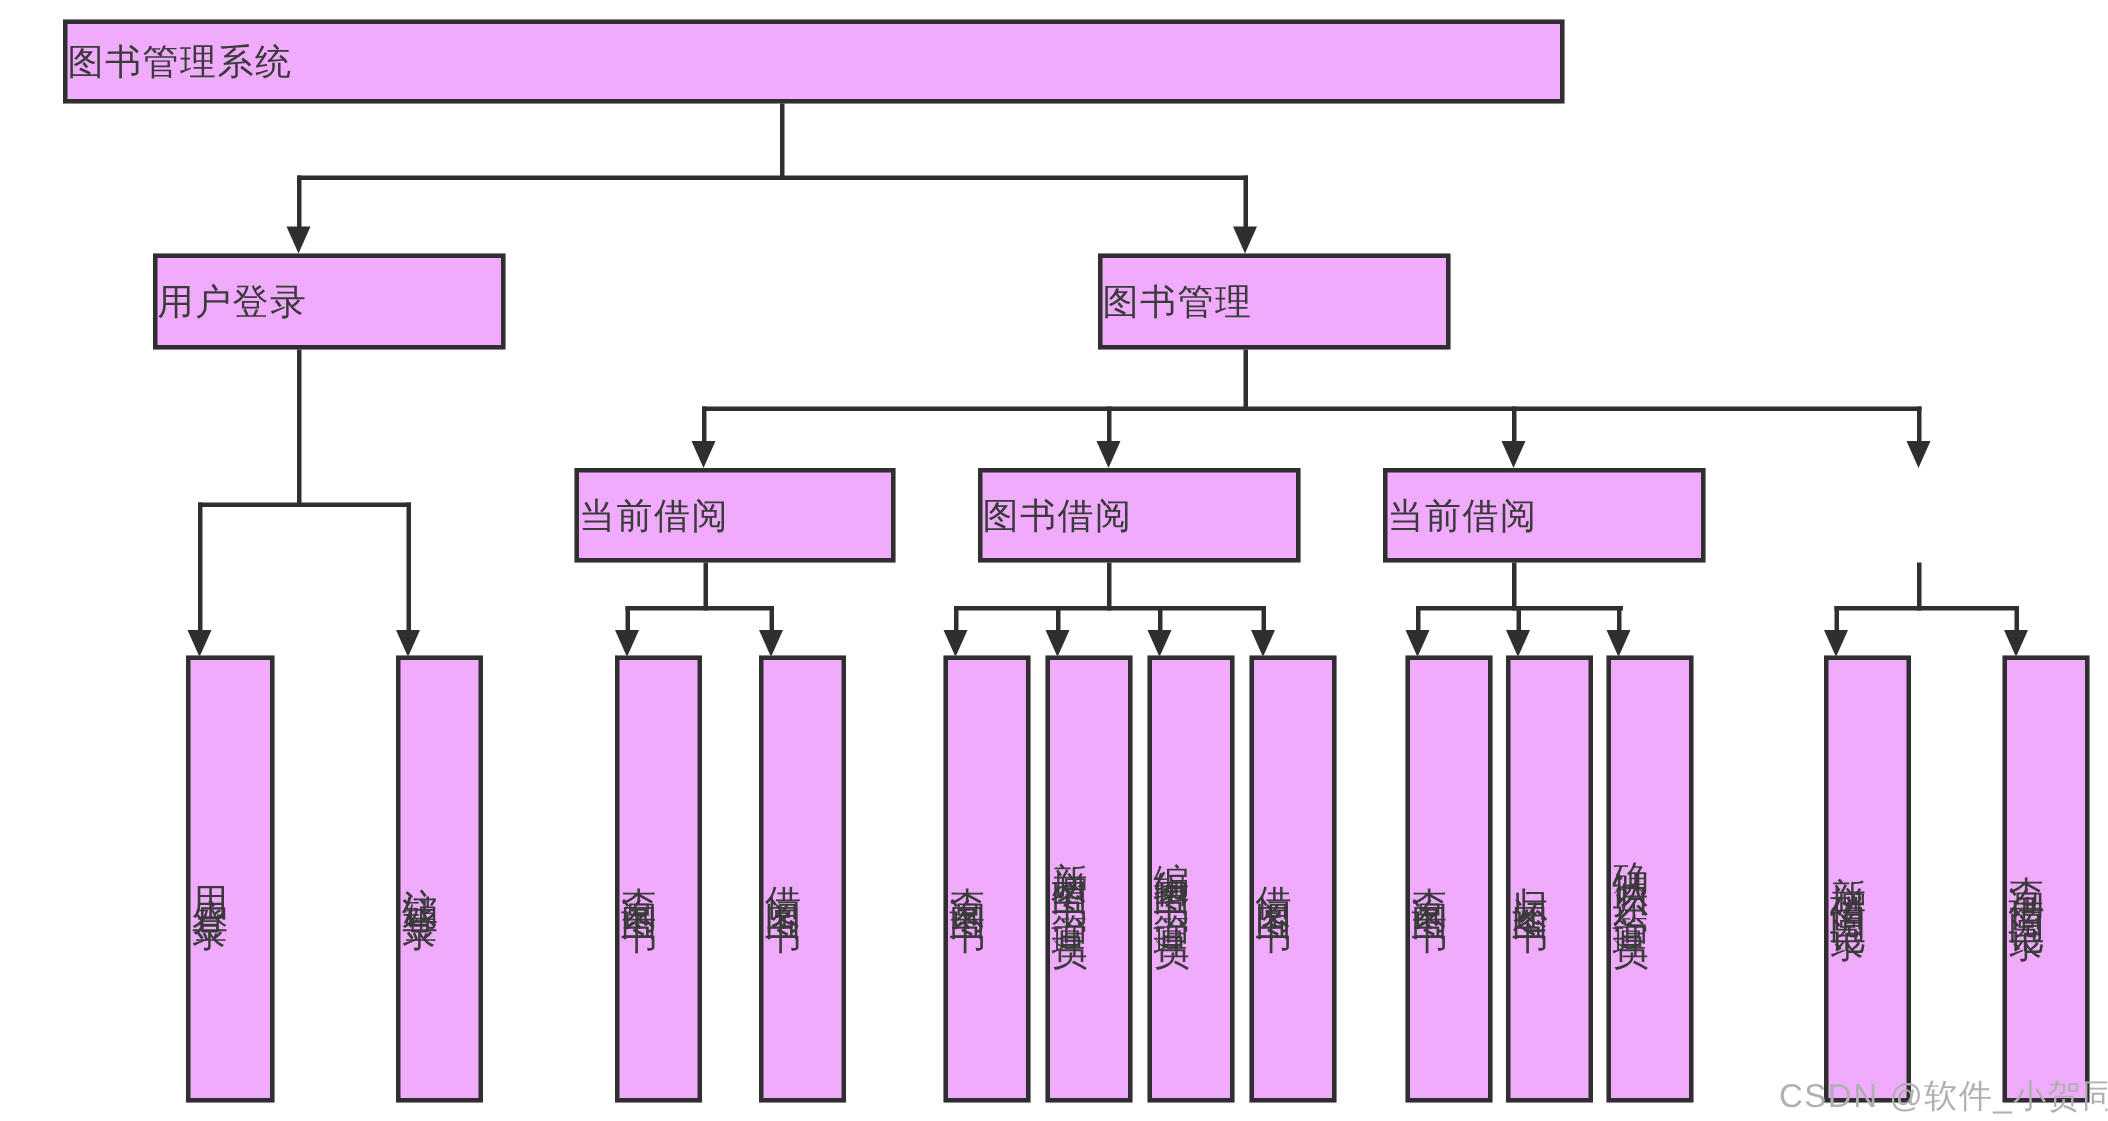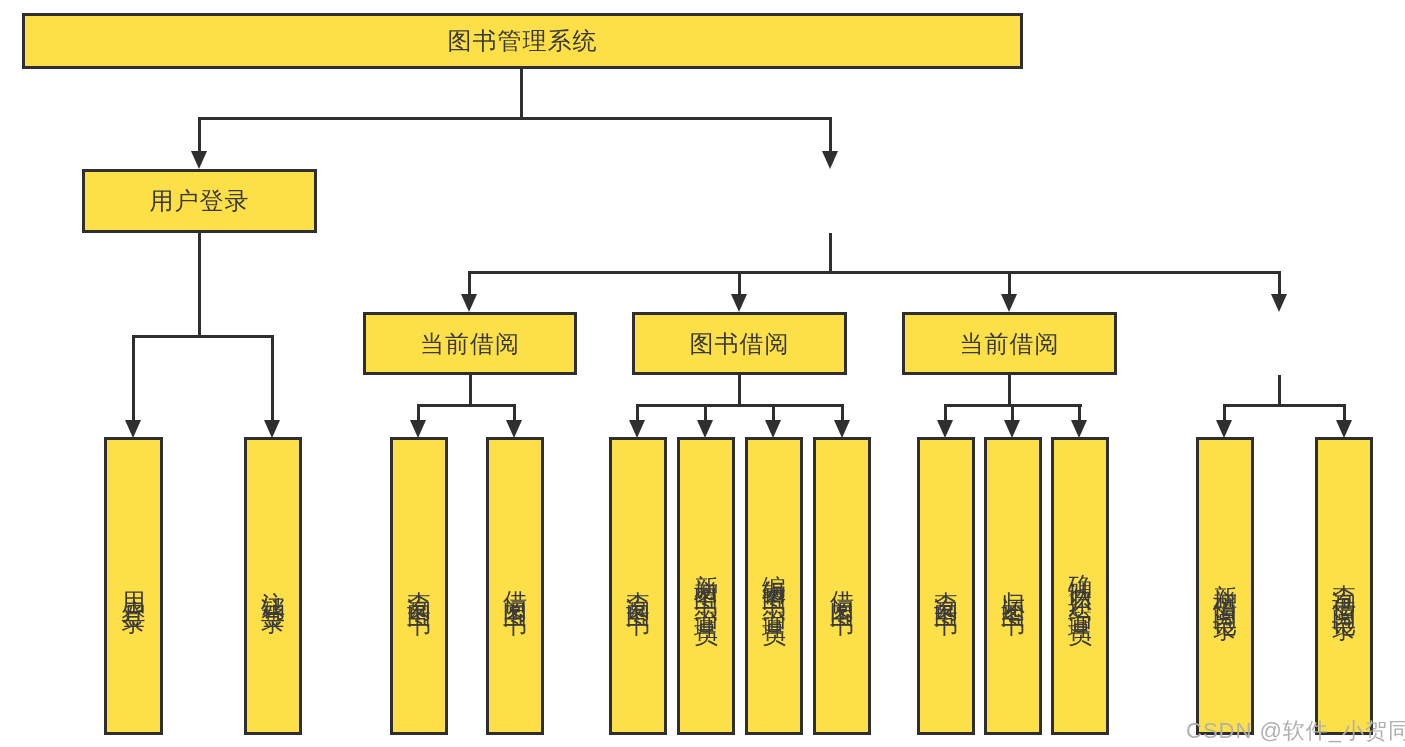--- a/index.html
+++ b/index.html
@@ -13,23 +13,24 @@
   body{font-family:"Liberation Sans","DejaVu Sans",sans-serif;}
   .canvas{
     position:relative;
     width:1405px;height:747px;
     background:var(--background);
     overflow:hidden;
   }
   .node{
     position:absolute;
     border:3px solid var(--line);
-    background:#fde047;
-    display:flex;align-items:center;justify-content:center;
+    background:#f0abfc;
+    display:flex;align-items:center;
     color:var(--text);
+    margin-left:20px;
   }
   .node.h{font-size:24px;letter-spacing:1px;}
   .node.v{font-size:24px;}
   .vtext{
     writing-mode:vertical-rl;
     text-orientation:mixed;
     letter-spacing:7px;
     line-height:1;
     color:var(--text);
     white-space:nowrap;
@@ -64,20 +65,23 @@
   <div class="vl" style="left:520px;top:69px;height:49px"></div>
   <div class="hl" style="left:198px;top:117px;width:634px"></div>
 
   <div class="vl" style="left:198px;top:117px;height:38px"></div>
   <div class="ah" style="left:191px;top:151px"></div>
   <div class="vl" style="left:829px;top:117px;height:38px"></div>
   <div class="ah" style="left:822px;top:151px"></div>
 
   <div class="node h" style="left:82px;top:169px;width:235px;height:64px">
     <span>用户登录</span>
+  </div>
+  <div class="node h" style="left:712px;top:169px;width:235px;height:64px">
+    <span>图书管理</span>
   </div>
 
   <div class="vl" style="left:198px;top:233px;height:105px"></div>
   <div class="hl" style="left:132px;top:335px;width:142px"></div>
   <div class="vl" style="left:132px;top:335px;height:89px"></div>
   <div class="ah" style="left:125px;top:420px"></div>
   <div class="vl" style="left:271px;top:335px;height:89px"></div>
   <div class="ah" style="left:264px;top:420px"></div>
 
   <div class="vl" style="left:829px;top:233px;height:41px"></div>

